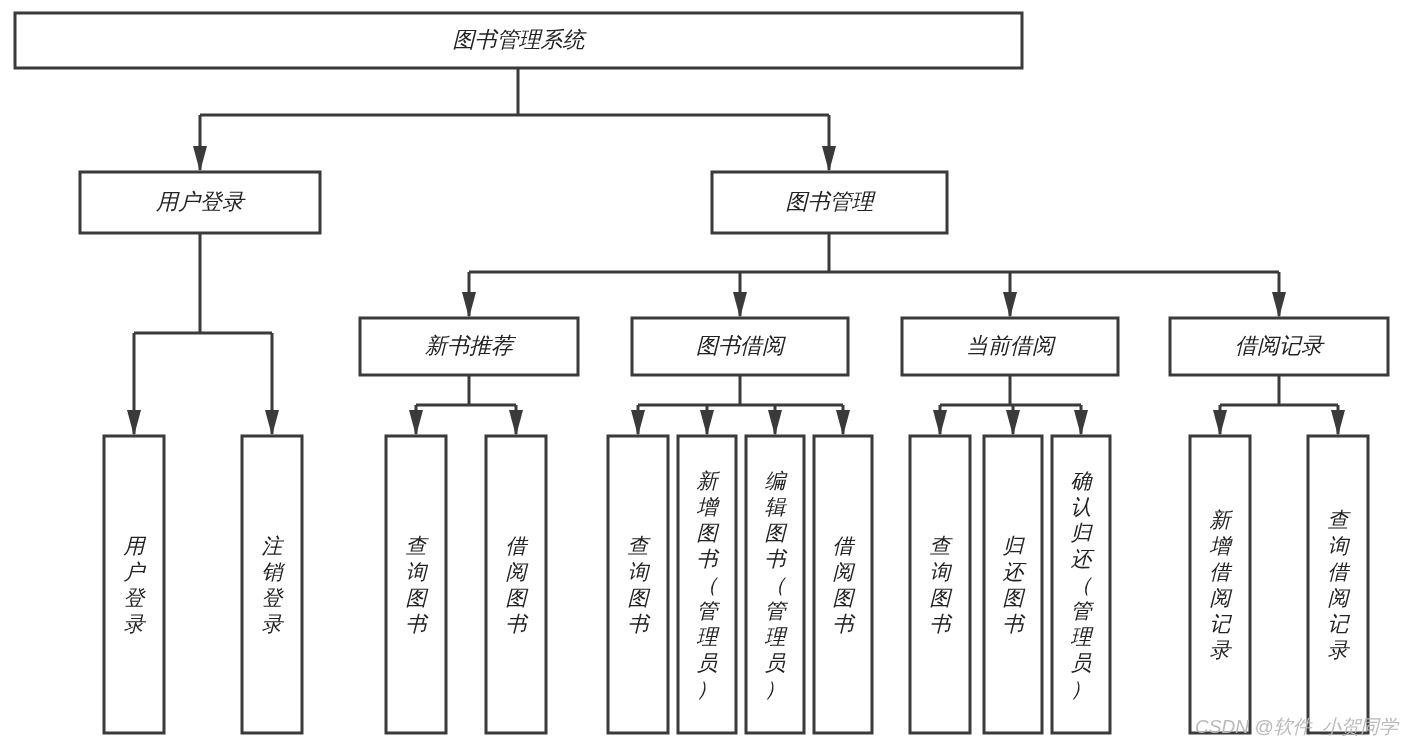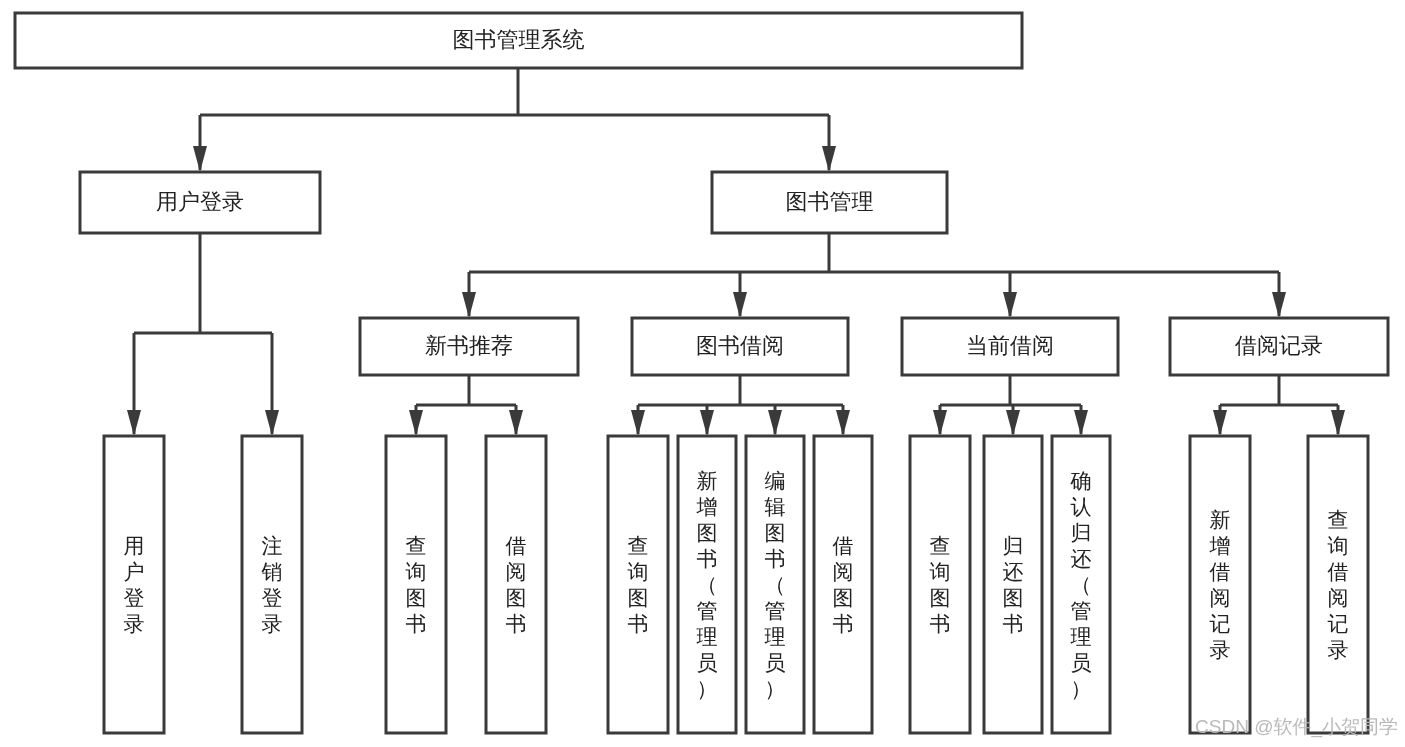--- a/index.html
+++ b/index.html
@@ -9,20 +9,21 @@
   }
   body {
     font-family: "Liberation Sans", "DejaVu Sans", sans-serif;
   }
   #diagram-root {
     position: relative;
     width: 1405px;
     height: 747px;
     background: #ffffff;
     overflow: hidden;
+    font-style: italic;
   }
   svg.diagram-canvas {
     position: absolute;
     left: 0;
     top: 0;
     width: 1405px;
     height: 747px;
     display: block;
   }
   .node-box {

